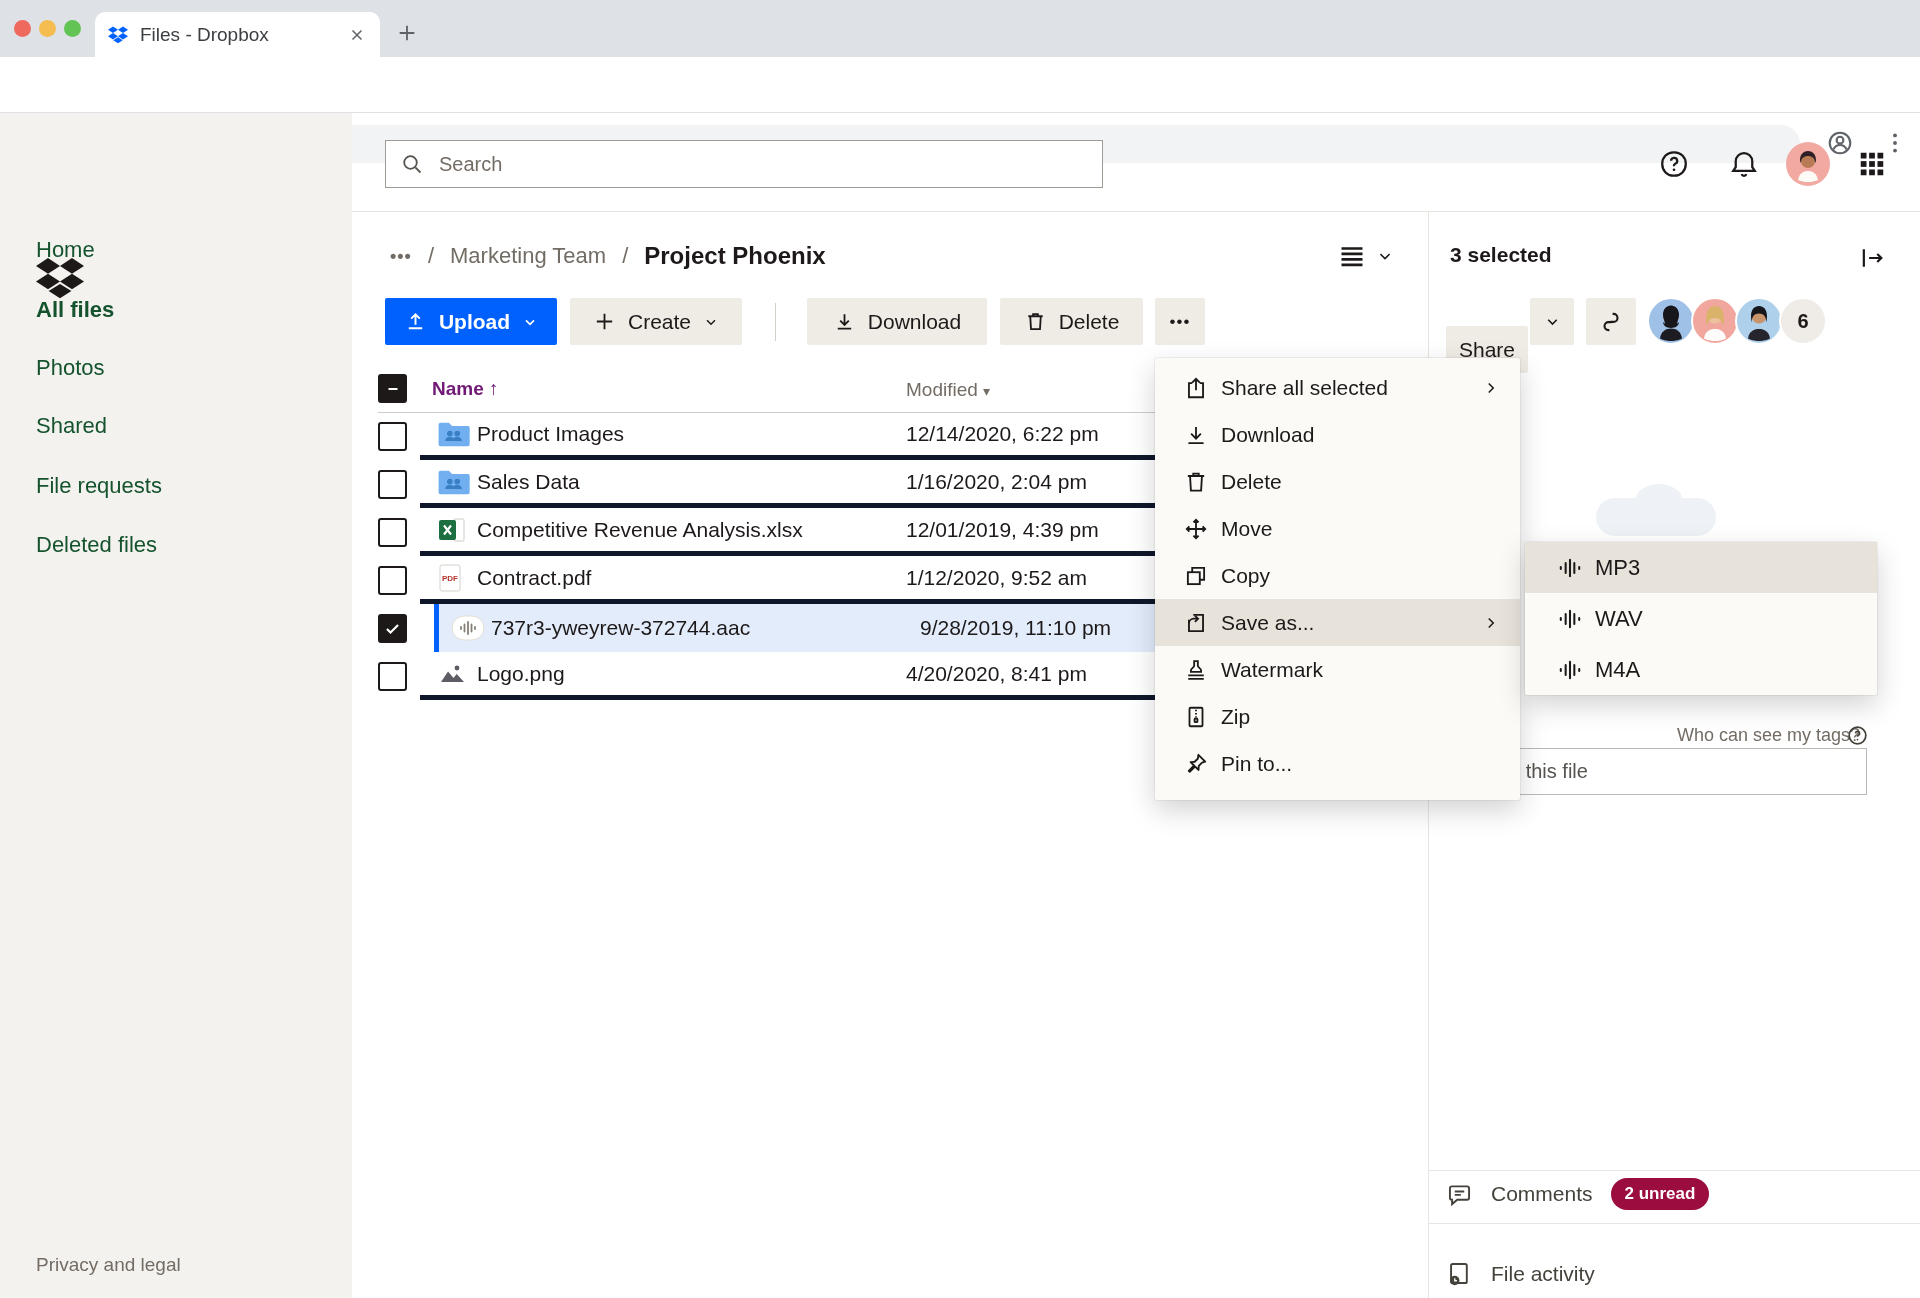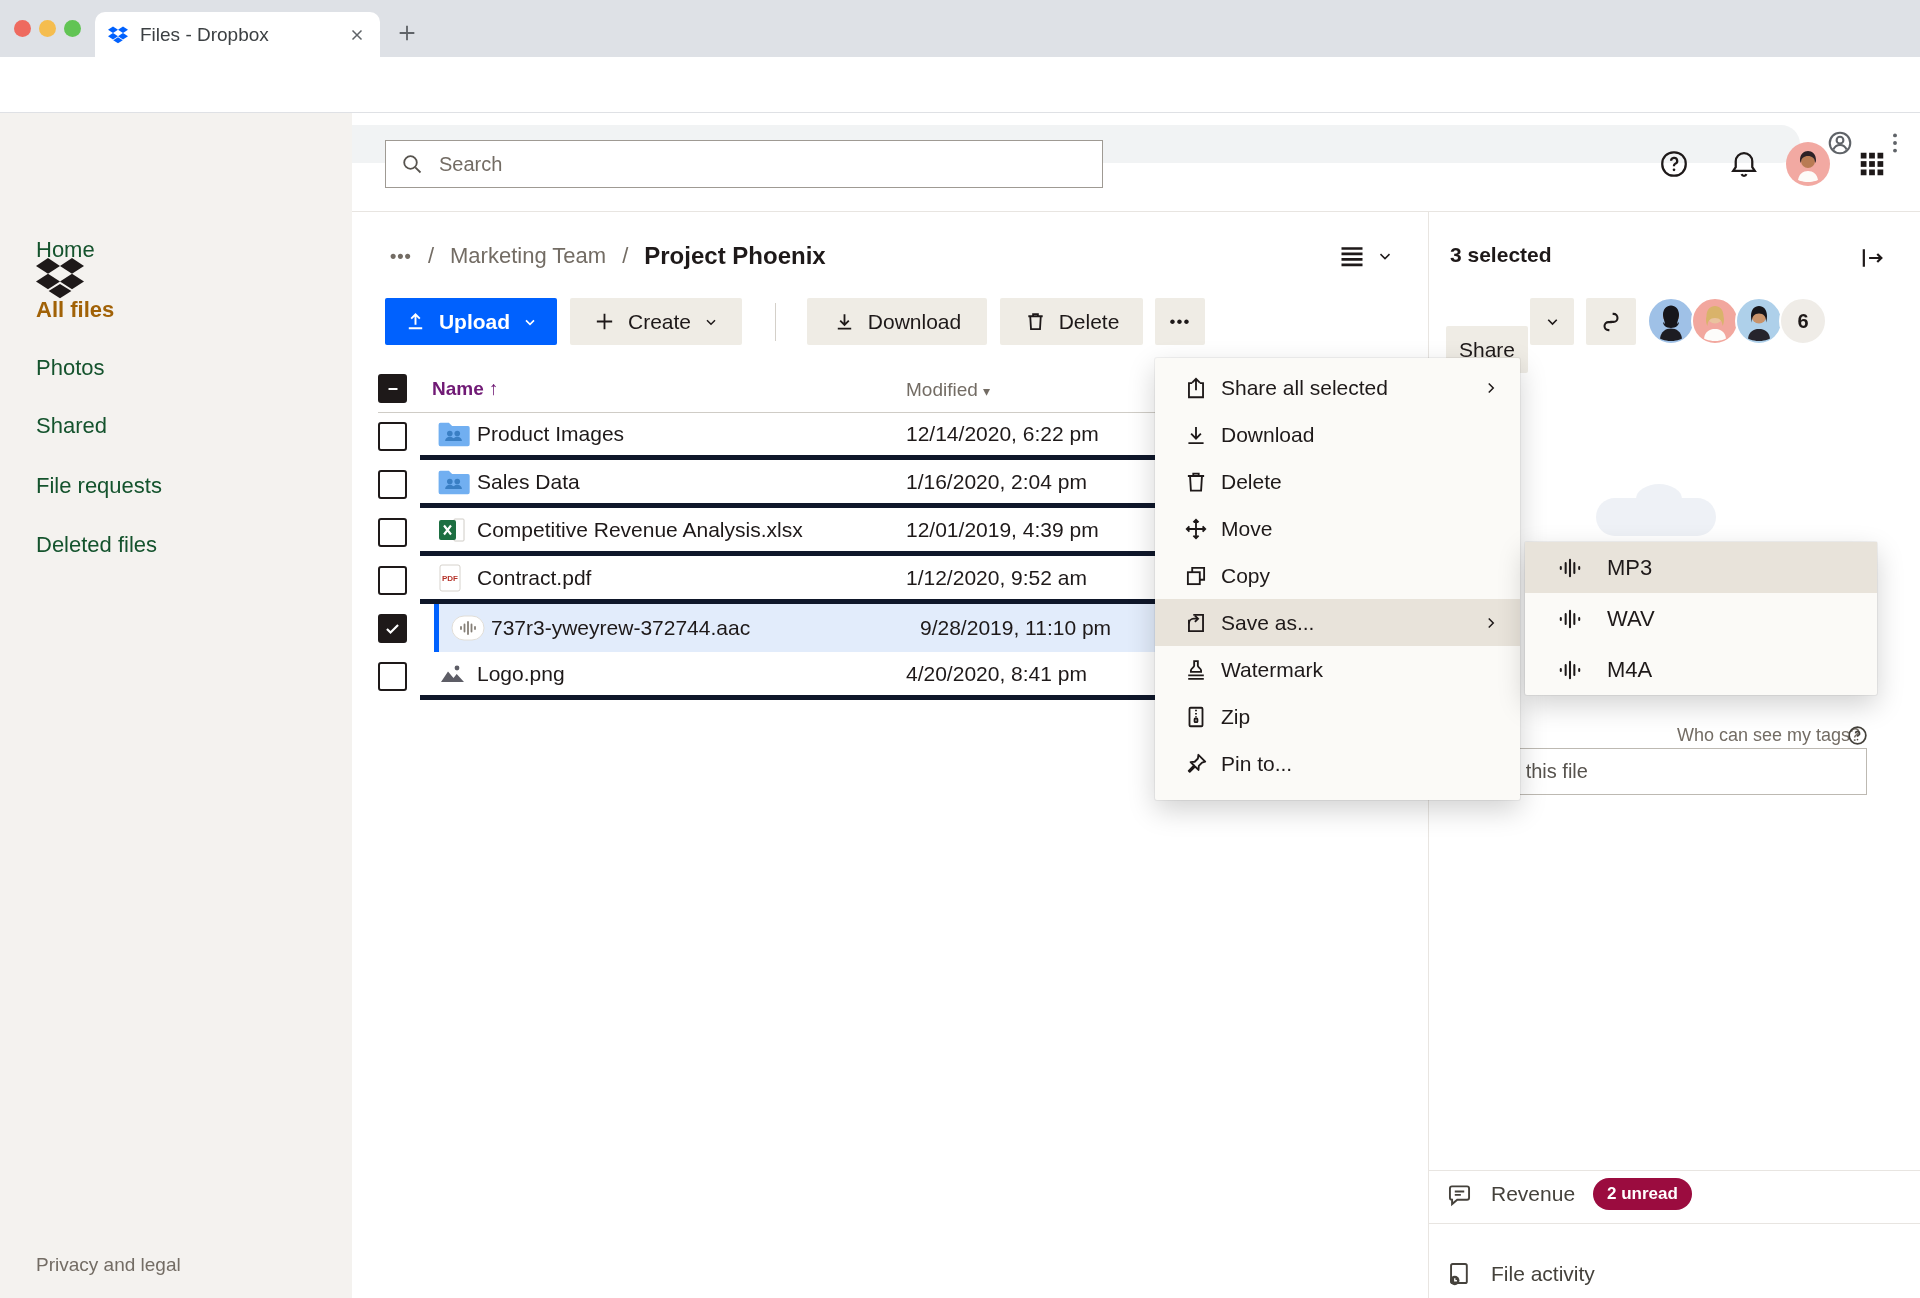--- a/index.html
+++ b/index.html
@@ -15,21 +15,21 @@
        display:flex;align-items:center;padding:0 14px 0 13px;box-sizing:border-box;gap:12px;}
   .tab-title{font-size:19px;color:#3c4043;flex:1;white-space:nowrap;overflow:hidden;}
   .addressbar{left:0;top:57px;width:1920px;height:56px;background:#fff;border-bottom:1px solid #dfe1e5;box-sizing:border-box;}
   .urlpill{left:163px;top:68px;width:1637px;height:38px;background:#f1f3f4;border-radius:19px;
            display:flex;align-items:center;gap:12px;padding:0 16px;box-sizing:border-box;}
   .urltext{font-size:19px;color:#202124;}
 
   
   .sidebar{left:0;top:113px;width:352px;height:1185px;background:#f4f2ef;}
   .side-item{left:36px;height:30px;display:flex;align-items:center;font-size:22px;color:#14532d;cursor:pointer;}
-  .side-item.active{color:#a16207;font-weight:bold;justify-content:flex-end;}
+  .side-item.active{color:#14532d;font-weight:bold;justify-content:flex-end;}
   .side-footer{left:36px;top:1254px;font-size:19px;color:#736c64;}
 
   .search-box{left:385px;top:140px;width:718px;height:48px;border:1px solid #9f9a93;background:#fff;
               display:flex;align-items:center;gap:13px;padding:0 14px;box-sizing:border-box;}
   .search-box input{border:none;outline:none;font-size:20px;color:#1e1919;background:transparent;flex:1;
                     font-family:"Liberation Sans",sans-serif;}
   .search-box input::placeholder{color:#736c64;}
   .iconbtn{width:44px;height:44px;display:flex;align-items:center;justify-content:center;cursor:pointer;}
   .hdr-divider{left:352px;top:211px;width:1568px;height:1px;background:#e8e5e1;}
 
@@ -60,21 +60,21 @@
   .file-icon{position:absolute;left:17px;}
   .file-name{position:absolute;left:57px;font-size:21px;color:#1e1919;white-space:nowrap;}
   .file-mod{position:absolute;left:486px;font-size:21px;color:#1e1919;white-space:nowrap;}
 
   
   .menu{background:#fbfaf7;border-radius:2px;box-shadow:0 0 0 1px rgba(0,0,0,.05),0 10px 28px rgba(0,0,0,.18);}
   .menu-item{position:absolute;left:0;width:100%;height:47px;display:flex;align-items:center;gap:12px;
              padding:0 20px 0 28px;box-sizing:border-box;font-size:21px;color:#1e1919;cursor:pointer;}
   .menu-item.hl{background:#e8e3da;}
   .mi-chev{margin-left:auto;}
-  .sub-item{position:absolute;left:0;width:100%;height:51px;display:flex;align-items:center;gap:24px;
+  .sub-item{position:absolute;left:0;width:100%;height:51px;display:flex;align-items:center;gap:12px;
             padding:0 20px 0 32px;box-sizing:border-box;font-size:22px;color:#1e1919;cursor:pointer;}
   .sub-item.hl{background:#e8e3da;}
 
   
   .panel-border{left:1428px;top:212px;width:1px;height:1086px;background:#e8e5e1;}
   .sel-count{left:1450px;top:243px;font-size:21px;font-weight:bold;color:#1e1919;}
   .avatar{width:48px;height:48px;border-radius:50%;overflow:hidden;border:2px solid #fff;box-sizing:border-box;}
   .cloud{background:#eef1f6;border-radius:40px;}
   .tags-hint{left:1677px;top:725px;font-size:18px;color:#736c64;}
   .tag-input{left:1450px;top:748px;width:417px;height:47px;border:1px solid #bdb9b2;box-sizing:border-box;
@@ -473,21 +473,21 @@
   <input class="abs tag-input" type="text" value="g this file" style="">
 
   <div class="abs p-divider"></div>
   <div class="abs" style="left:1446px;top:1178px;display:flex;align-items:center;gap:18px;">
     <span>
       <svg width="27" height="27" viewBox="0 0 24 24" fill="none" stroke="#45423c" stroke-width="1.7">
         <path d="M5.3 4.8h13.4A1.8 1.8 0 0 1 20.5 6.6v8.2a1.8 1.8 0 0 1-1.8 1.8H10l-4.6 3.9v-3.9h-.1a1.8 1.8 0 0 1-1.8-1.8V6.6a1.8 1.8 0 0 1 1.8-1.8z"></path>
         <path d="M7.8 9.3h8.4M7.8 12.3h5.4"></path>
       </svg>
     </span>
-    <span class="p-row-label">Revenue</span>
+    <span class="p-row-label">Comments</span>
     <span class="badge">
         <span>2 unread</span>
       </span>
   </div>
   <div class="abs p-divider2"></div>
   <div class="abs" style="left:1446px;top:1248px;display:flex;align-items:center;gap:18px;margin-top:12px;">
     <span>
       <svg width="27" height="27" viewBox="0 0 24 24" fill="none" stroke="#45423c" stroke-width="1.7">
         <path d="M6 20.5a1.5 1.5 0 0 1-1.5-1.5V5A1.5 1.5 0 0 1 6 3.5h11A1.5 1.5 0 0 1 18.5 5v14a1.5 1.5 0 0 1-1.5 1.5z"></path>
         <circle cx="7.8" cy="18.2" r="4.2" fill="#45423c" stroke="none"></circle>

